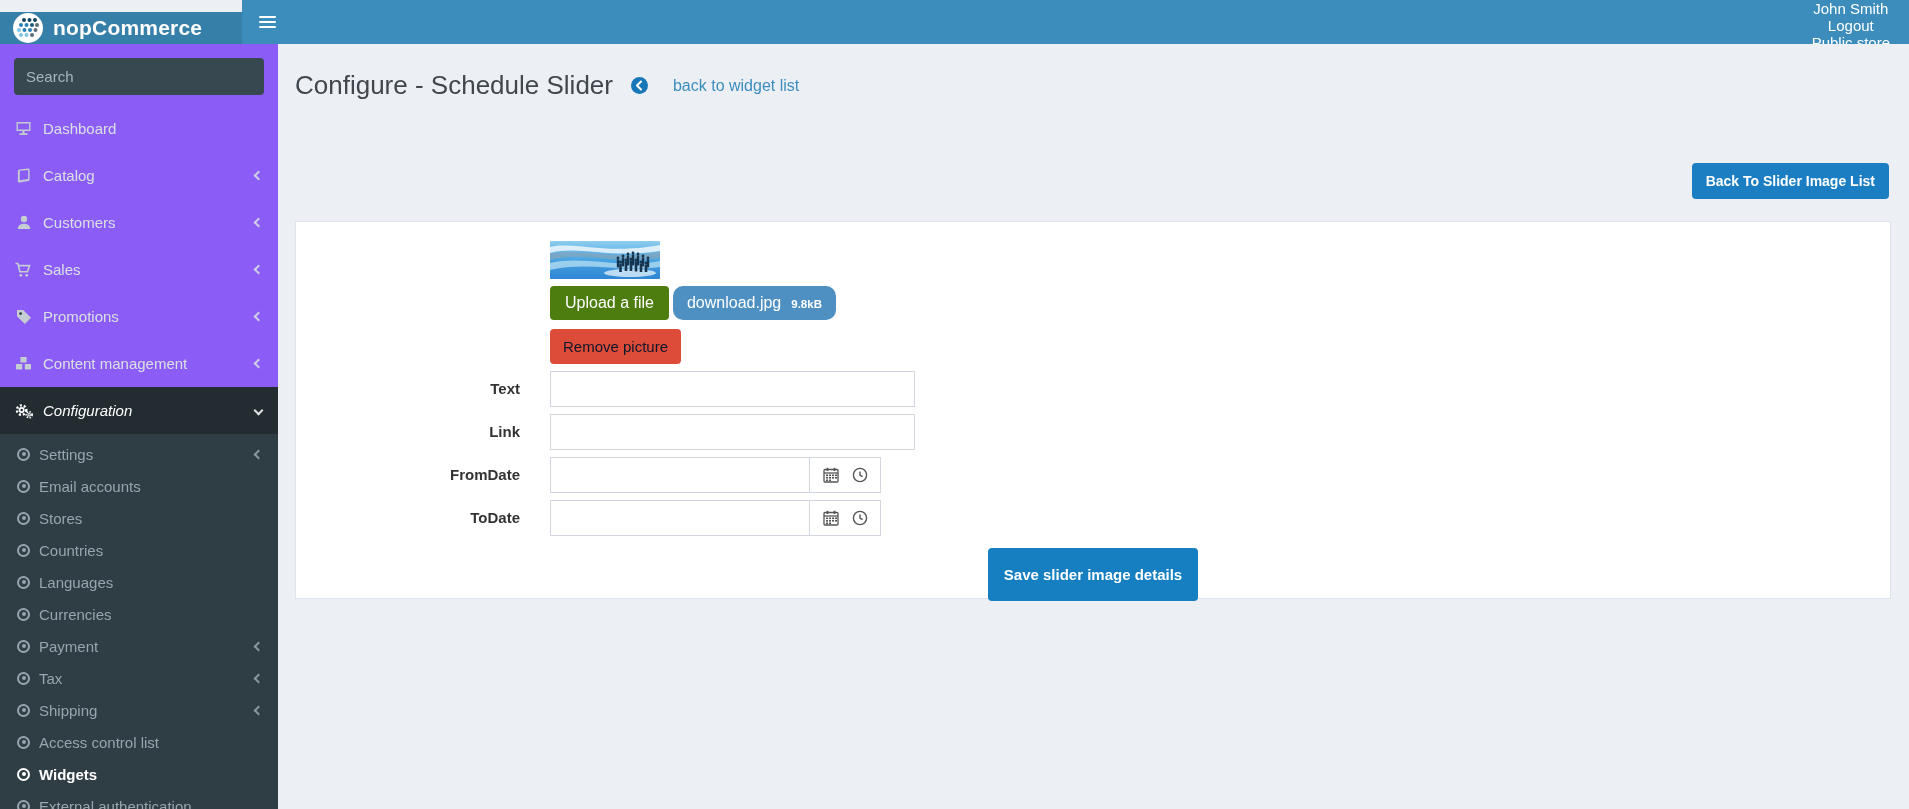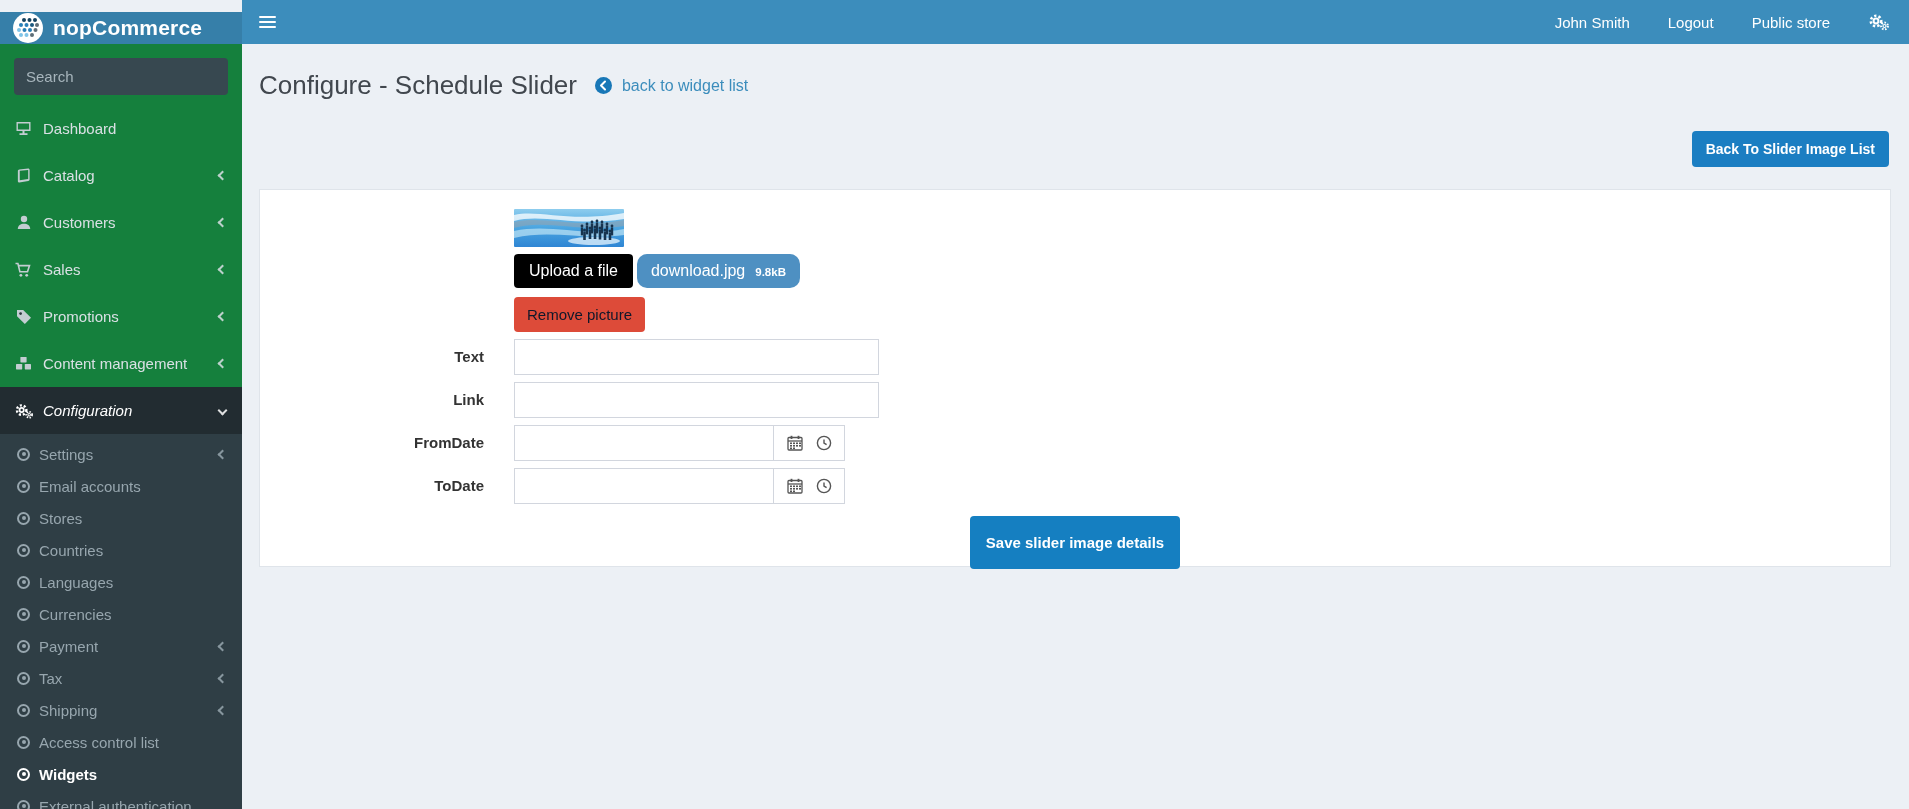--- a/index.html
+++ b/index.html
@@ -6,27 +6,27 @@
   html,body { width:1909px; height:809px; overflow:hidden; }
   body { font-family:"Liberation Sans", sans-serif; background:#ecf0f5; }
 
   
   .topbar { display:flex; height:44px; width:100%;align-items:flex-end; }
   .brand { width:242px; background:#367fa9; color:#fff; display:flex; align-items:center; gap:9px; padding-left:12px; }
   .brand-name { font-size:21px; font-weight:bold; letter-spacing:.2px; }
   .navbar { flex:1; background:#3c8dbc; display:flex; align-items:center; color:#fff; }
   .hamburger { width:50px; height:44px; display:flex; flex-direction:column; justify-content:center; align-items:center; gap:3px; cursor:pointer; }
   .hamburger i { display:block; width:17px; height:2px; background:#fff; border-radius:1px; }
-  .nav-right { margin-left:auto; display:flex; align-items:center; height:44px; }
+  .nav-right { margin-left:auto; display:flex; align-items:center; height:44px;flex-direction:column; }
   .nav-link { padding:0 19px; height:44px; display:flex; align-items:center; font-size:15px; cursor:pointer; }
   .nav-gear { padding:0 20px; height:44px; display:flex; align-items:center; cursor:pointer; }
 
   
   .shell { display:flex; height:765px; }
-  .sidebar { width:242px; background:#15803d; flex:none; color:#cfd8dc; }
+  .sidebar { width:278px; background:#8b5cf6; flex:none; color:#cfd8dc; }
   .main { flex:1; background:#ecf0f5; position:relative; }
 
   
   .search-box { margin:14px 14px 10px 14px; background:#374850; border-radius:4px; height:37px; display:flex; align-items:center; overflow:hidden; }
   .search-box input { flex:1; background:transparent; border:none; outline:none; color:#d5dde0; font-size:15px; padding:0 12px; font-family:inherit; }
   .search-box input::placeholder { color:#a7b5bc; }
 
   .menu { list-style:none; margin-top:6px; }
   .menu-item { height:47px; display:flex; align-items:center; padding:0 16px 0 14px; font-size:15px; color:#d9e0e4; cursor:pointer; position:relative; }
   .menu-item .mi-icon { width:19px; margin-right:10px; display:flex; justify-content:center; color:#c3cdd2; }
@@ -38,33 +38,33 @@
 
   .submenu { list-style:none; background:#2f3e45; padding:4px 0 0 0; }
   .sub-item { height:32px; display:flex; align-items:center; padding:0 16px 0 17px; font-size:15px; color:#97a6ae; cursor:pointer; }
   .sub-item .dot { width:13px; height:13px; border:2px solid currentColor; border-radius:50%; margin-right:9px; position:relative; flex:none; }
   .sub-item .dot::after { content:""; position:absolute; left:2.5px; top:2.5px; width:4px; height:4px; border-radius:50%; background:currentColor; }
   .sub-item.active { color:#fff; font-weight:bold; }
 
   
   .content-header { display:flex; align-items:center; padding:26px 18px 0 17px; }
   .page-title { font-size:26px; color:#41474e; font-weight:400; }
-  .back-link { display:flex; align-items:center; gap:10px; margin-left:18px; color:#3c8dbc; font-size:16px; cursor:pointer; text-decoration:none; }
+  .back-link { display:flex; align-items:center; gap:25px; margin-left:18px; color:#3c8dbc; font-size:16px; cursor:pointer; text-decoration:none; }
   .back-circle { width:17px; height:17px; border-radius:50%; background:#1877b7; display:flex; align-items:center; justify-content:center; flex:none; }
   .btn-row { display:flex; justify-content:flex-end; padding:30px 20px 0 0; }
   .btn { border:none; border-radius:4px; cursor:pointer; font-family:inherit; }
-  .btn-back-list { background:#1b7ec2; color:#fff; font-weight:bold; font-size:14px; padding:10px 14px; }
+  .btn-back-list { background:#1b7ec2; color:#fff; font-weight:bold; font-size:14px; padding:10px 14px;margin-top:32px; }
 
   
   .card { margin:22px 18px 0 17px; background:#fff; border:1px solid #dfe4ea; height:378px; padding-top:19px; }
   .form-row { display:flex; align-items:flex-start; margin-bottom:7px; }
   .form-label { width:254px; flex:none; text-align:right; padding-right:30px; padding-top:9px; font-size:15px; font-weight:bold; color:#333; }
   .thumb { width:110px; height:38px; display:block; border-radius:1px; }
   .upload-row { display:flex; align-items:stretch; }
-  .btn-upload { background:#000000; color:#fff; font-size:16px; padding:8px 15px; border-radius:4px; }
+  .btn-upload { background:#4d7c0f; color:#fff; font-size:16px; padding:8px 15px; border-radius:4px; }
   .file-chip { background:#4e90c2; color:#fff; display:flex; align-items:baseline; gap:10px; padding:8px 14px; margin-left:4px; border-radius:10px; }
   .file-name { font-size:16px; }
   .file-size { font-size:11.5px; font-weight:bold; }
   .btn-remove { background:#dd4b39; color:#0f172a; font-size:15px; padding:9px 13px; border-radius:4px; margin-top:2px; }
   .txt-input { width:365px; height:36px; border:1px solid #d2d6de; font-size:15px; padding:0 10px; color:#333; font-family:inherit; outline:none; background:#fff; }
   .date-group { display:flex; }
   .date-input { width:260px; height:36px; border:1px solid #d2d6de; font-size:15px; padding:0 10px; font-family:inherit; outline:none; background:#fff; }
   .date-addon { width:72px; height:36px; border:1px solid #d2d6de; margin-left:-1px; background:#fff; display:flex; align-items:center; justify-content:center; gap:13px; color:#555; }
   .addon-ic { cursor:pointer; display:flex; }
   .save-row { display:flex; justify-content:center; margin-top:12px; }

